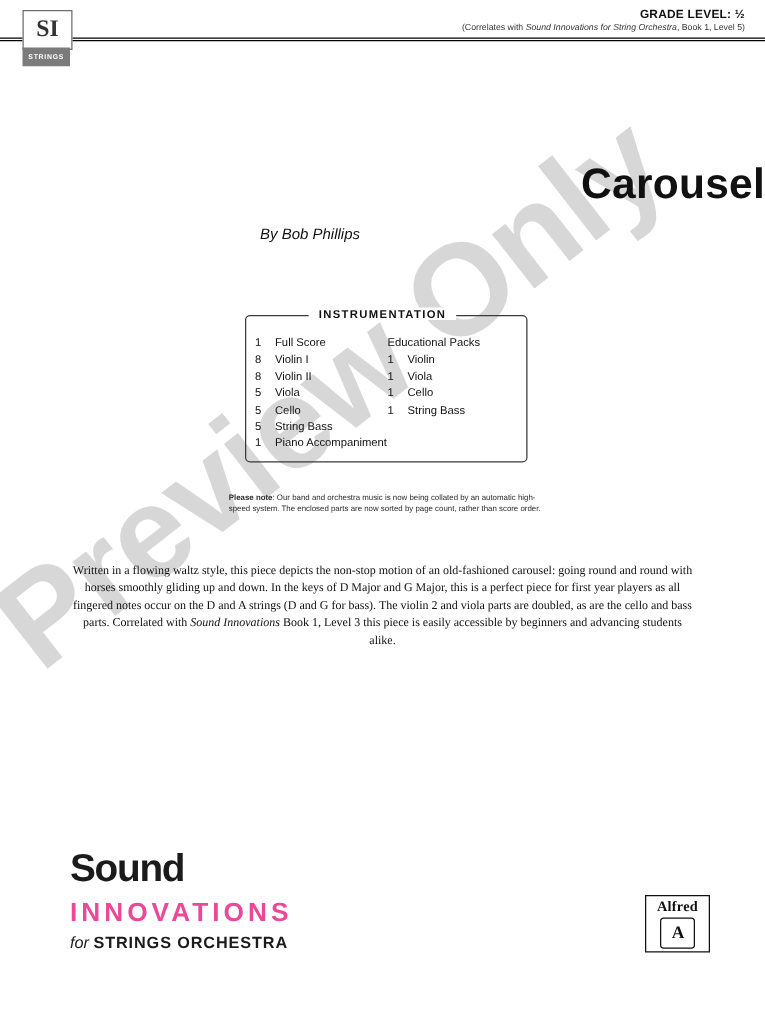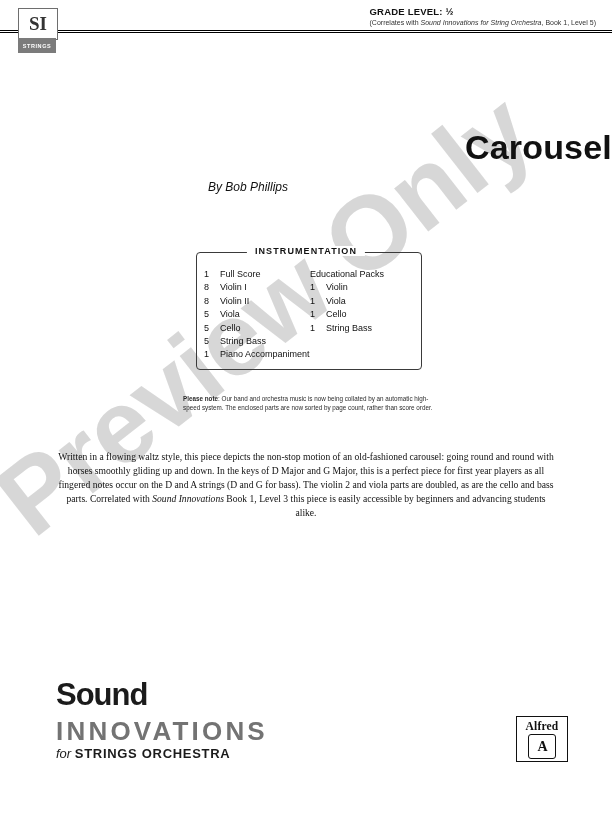--- a/index.html
+++ b/index.html
@@ -89,20 +89,21 @@
     font-size: 5.5px;
     font-weight: bold;
     color: #ffffff;
     letter-spacing: 0.6px;
   }
 
   .grade-block {
     position: absolute;
     right: 16px;
     top: 6px;
+    text-align: right;
     z-index: 2;
   }
   .grade-line {
     font-size: 9.5px;
     font-weight: bold;
     color: #111111;
     letter-spacing: 0.2px;
   }
   .correlates-line {
     font-size: 7px;
@@ -255,23 +256,23 @@
   .bl-sound {
     font-family: "Liberation Sans", sans-serif;
     font-size: 31px;
     font-weight: bold;
     color: #1b1b1b;
     letter-spacing: -1px;
     line-height: 46px;
   }
   .bl-inno {
     font-family: "Liberation Sans", sans-serif;
-    font-size: 26px;
-    font-weight: bold;
-    color: #737373;
+    font-size: 21px;
+    font-weight: bold;
+    color: #ec4899;
     letter-spacing: 3.2px;
     line-height: 24px;
     margin-top: 1px;
   }
   .bl-for {
     font-family: "Liberation Sans", sans-serif;
     font-size: 13px;
     color: #1b1b1b;
     line-height: 17px;
     margin-top: 2px;

